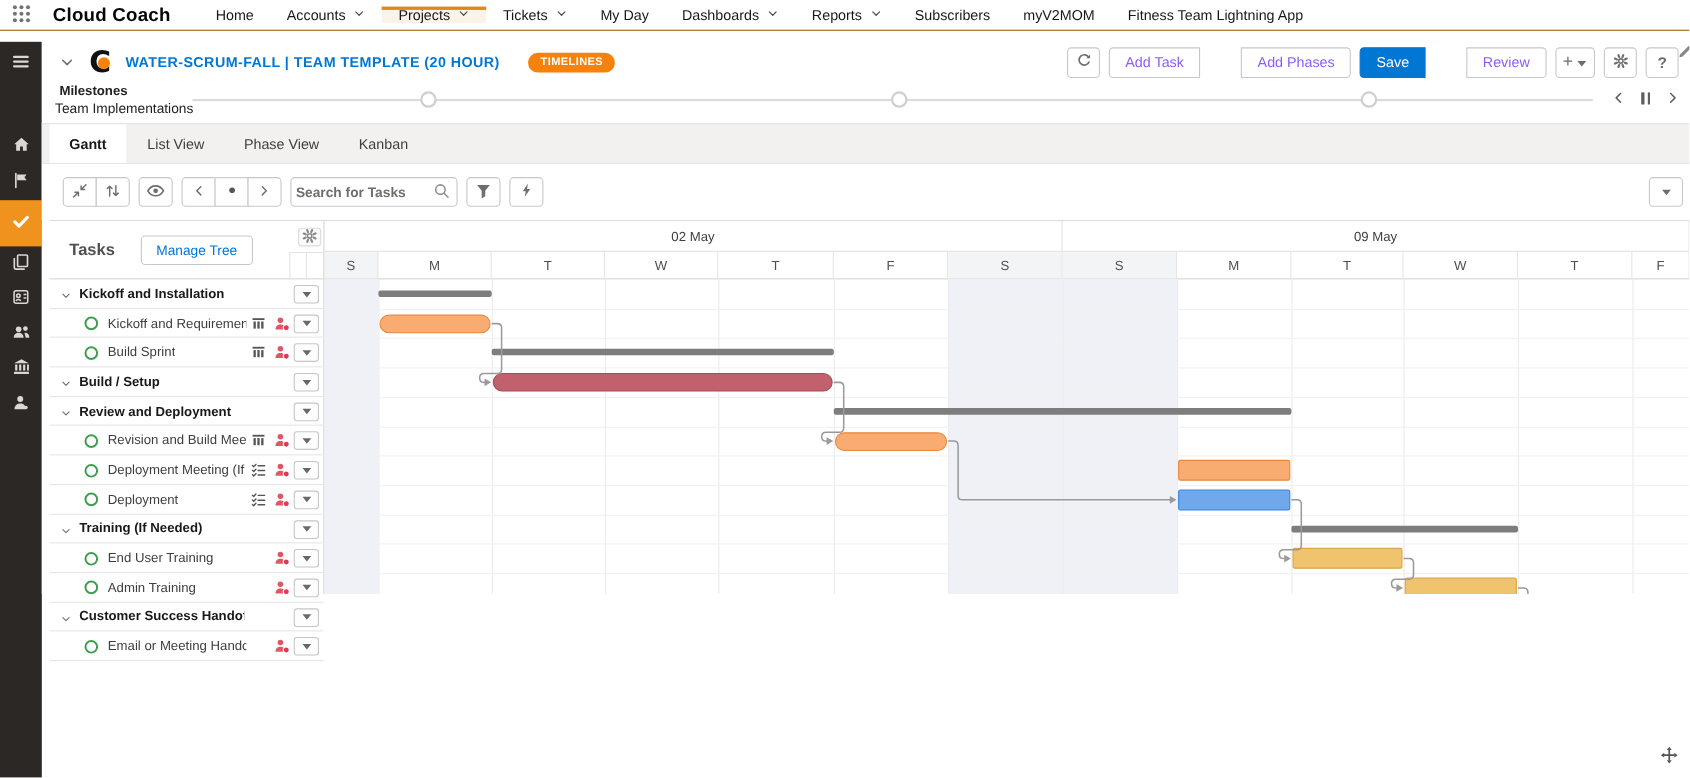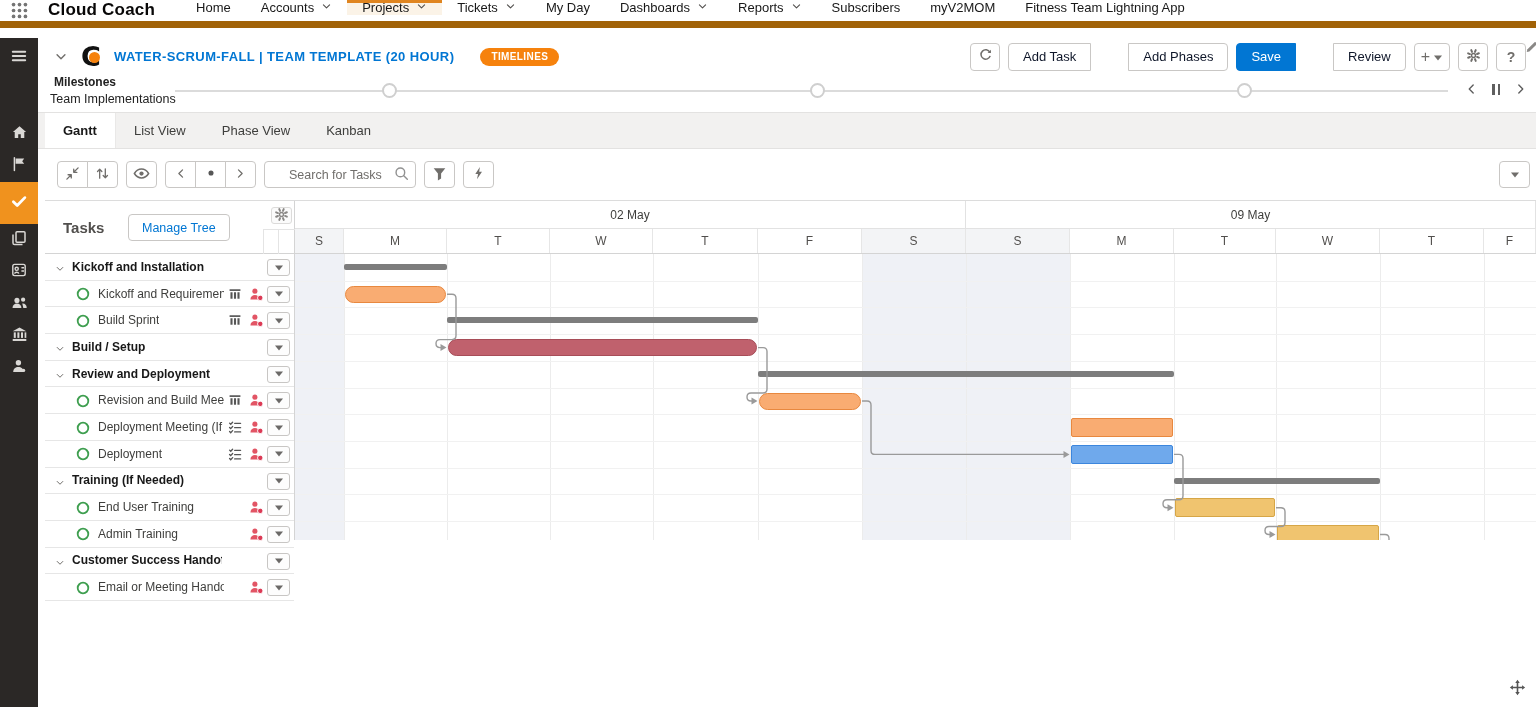--- a/index.html
+++ b/index.html
@@ -2,21 +2,21 @@
 <html><head>
 <meta charset="utf-8">
 <style>
   html,body{margin:0;padding:0;background:#fff;}
   *{box-sizing:border-box;}
   .screen{position:relative;width:1536px;height:707px;overflow:hidden;background:#fff;
     font-family:"Liberation Sans",sans-serif;color:#181818;}
 
   
   .topnav{position:absolute;left:0;top:0;width:1536px;height:28px;background:#fff;
-    border-bottom:7px solid #a16207;display:flex;align-items:flex-start;}
+    border-bottom:1px solid #a16207;display:flex;align-items:center;}
   .waffle{width:38px;display:flex;align-items:center;justify-content:center;background:none;border:none;cursor:pointer;}
   .appname{font-size:17px;font-weight:700;color:#080707;display:flex;align-items:center;padding:0 26px 0 10px;letter-spacing:.2px;}
   .navitems{display:flex;align-items:stretch;}
   .navitem{display:flex;align-items:center;gap:7px;padding:0 15px;font-size:13px;color:#181818;position:relative;cursor:pointer;white-space:nowrap;}
   .navitem.active{background:#FBF3E7;}
   .navitem.active::before{content:"";position:absolute;left:0;top:0;right:0;height:3px;background:#E0851F;}
 
   
   .sidebar{position:absolute;left:0;top:38px;width:38px;height:669px;background:#2B2826;}
   .side-ic{width:38px;height:32px;display:flex;align-items:center;justify-content:center;cursor:pointer;}
@@ -28,21 +28,21 @@
 
   .proj-header{position:relative;height:37px;display:flex;align-items:center;padding-left:12px;}
   .ph-chev{width:22px;display:flex;justify-content:center;cursor:pointer;}
   .logo{position:relative;width:26px;height:26px;margin:0 10px 0 6px;flex:none;}
   .logo-c{font-size:27px;font-weight:900;color:#111;line-height:26px;display:block;text-align:center;font-family:"DejaVu Sans",sans-serif;}
   .logo-dot{position:absolute;left:11px;top:8px;width:11px;height:11px;border-radius:50%;background:#F6820D;}
   .proj-title{font-size:13px;font-weight:600;color:#0176D3;letter-spacing:.4px;text-decoration:none;cursor:pointer;white-space:nowrap;}
   .badge{margin-left:26px;background:#F6820D;color:#fff;font-size:10px;font-weight:700;letter-spacing:.4px;
     padding:4px 11px;border-radius:10px;line-height:1;}
   .ph-actions{margin-left:auto;margin-right:10px;display:flex;align-items:center;gap:8px;}
-  .btn{height:28px;border:1px solid #C9C7C5;background:#fff;color:#0f172a;font-size:13px;font-family:inherit;
+  .btn{height:28px;border:1px solid #C9C7C5;background:#fff;color:#8b5cf6;font-size:13px;font-family:inherit;
     padding:0 14px;border-radius:4px;cursor:pointer;}
   .btngroup{display:flex;}
   .btngroup .btn{border-radius:0;margin-left:-1px;}
   .btngroup .btn:first-child{border-radius:4px 0 0 4px;margin-left:0;}
   .btngroup .btn:last-child{border-radius:0 4px 4px 0;margin-left:37px;}
   .btn.primary{background:#0176D3;border-color:#0176D3;color:#fff;}
   .sqbtn{height:28px;min-width:30px;border:1px solid #C9C7C5;background:#fff;border-radius:4px;cursor:pointer;
     display:flex;align-items:center;justify-content:center;color:#706E6B;font-size:14px;font-family:inherit;padding:0 6px;}
   .sqbtn.q{font-size:14px;font-weight:700;}
   .plusbtn{gap:3px;}
@@ -68,21 +68,21 @@
   
   .toolbar{height:51px;display:flex;align-items:center;padding-left:19px;gap:8px;background:#fff;}
   .tbtn{height:27px;min-width:31px;border:1px solid #C9C7C5;background:#fff;border-radius:4px;cursor:pointer;
     display:flex;align-items:center;justify-content:center;color:#706E6B;padding:0;}
   .tgroup{display:flex;}
   .tgroup .tbtn{border-radius:0;margin-left:-1px;}
   .tgroup .tbtn:first-child{border-radius:4px 0 0 4px;margin-left:0;}
   .tgroup .tbtn:last-child{border-radius:0 4px 4px 0;}
   .searchbox{position:relative;width:152px;height:27px;}
   .searchbox input{width:100%;height:100%;border:1px solid #C9C7C5;border-radius:4px;font-size:12.5px;
-    font-family:inherit;color:#3E3E3C;padding:0 26px 0 24px;outline:none;}
+    font-family:inherit;color:#3E3E3C;padding:0 26px 0 4px;outline:none;font-weight:bold;}
   .searchbox input::placeholder{color:#706E6B;}
   .searchbox .mag{position:absolute;right:7px;top:5px;}
   .tb-right{margin-left:auto;margin-right:6px;width:24px;}
 
   
   .gantt{position:absolute;left:7px;top:162px;right:0;bottom:0;border-top:1px solid #DCDCDC;}
   .tree{position:absolute;left:0;top:0;width:250px;height:100%;border-right:1px solid #D4D4D4;background:#fff;}
   .tree-head{position:relative;height:53px;border-bottom:1px solid #D4D4D4;}
   .tree-title{position:absolute;left:18px;top:18px;font-size:15px;font-weight:600;color:#514F4D;}
   .managetree{position:absolute;left:83px;top:13px;height:27px;padding:0 13px;border:1px solid #C9C7C5;background:#fff;

